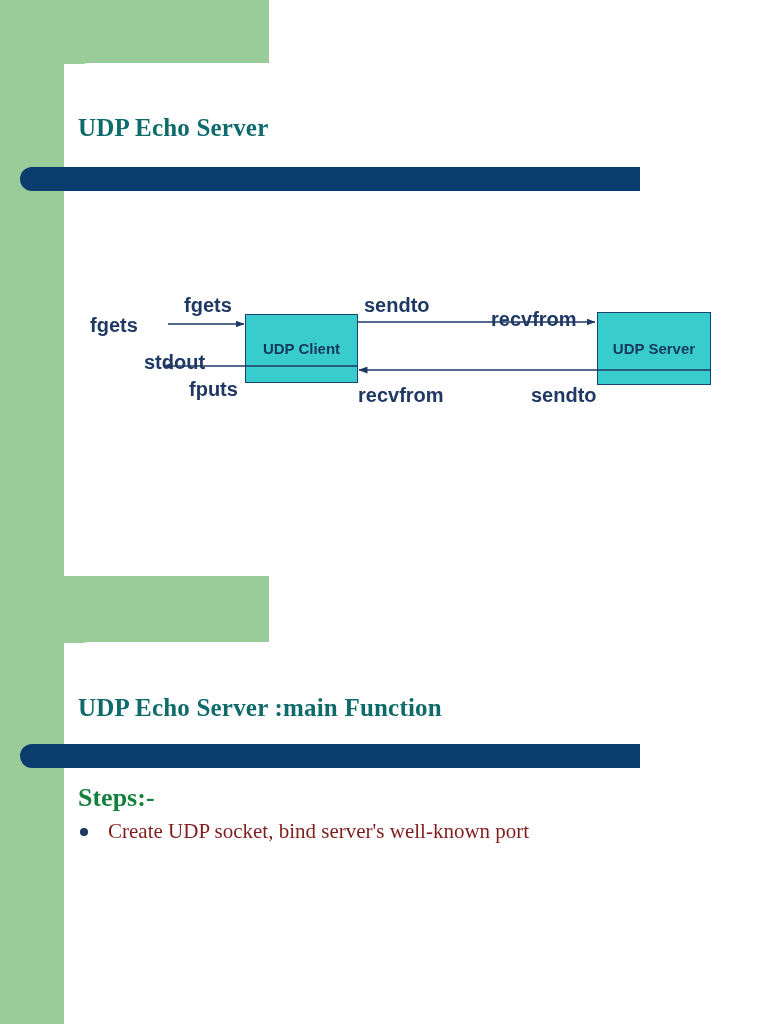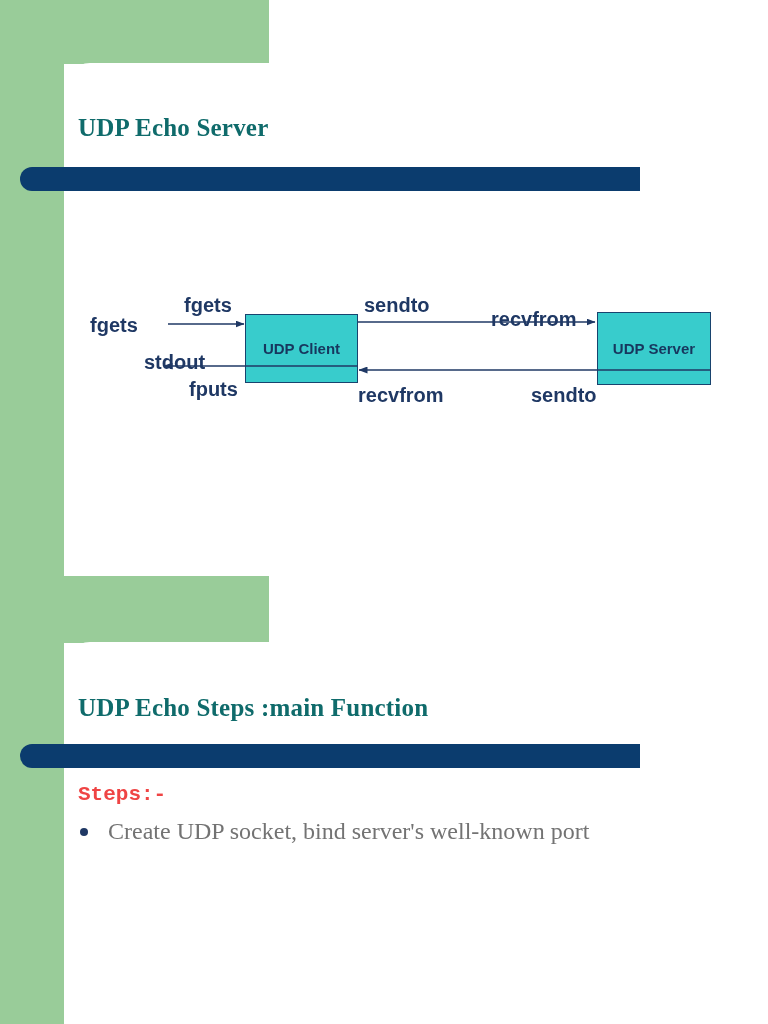--- a/index.html
+++ b/index.html
@@ -108,42 +108,42 @@
     font-family: "Liberation Sans", sans-serif;
     font-weight: bold;
     font-size: 20px;
     color: #1F3864;
     white-space: nowrap;
   }
 
   
   .steps-heading {
     position: absolute;
-    font-family: Liberation Mono, monospace;
-    font-weight: bold;
-    font-size: 21px;
-    color: #ef4444;
+    font-family: Liberation Serif, serif;
+    font-weight: bold;
+    font-size: 26px;
+    color: #15803d;
     white-space: nowrap;
   }
   .bullet-list {
     position: absolute;
     left: 76px;
     top: 816px;
     width: 670px;
     margin: 0;
     padding: 0;
     list-style: none;
   }
   .bullet-item {
     position: relative;
     padding-left: 32px;
     margin-bottom: 7px;
     font-family: "Liberation Serif", serif;
-    font-size: 24px;
-    color: #737373;
+    font-size: 21px;
+    color: #7f1d1d;
     line-height: 30px;
     white-space: nowrap;
   }
   .bullet-dot {
     position: absolute;
     left: 4px;
     top: 12px;
     width: 8px;
     height: 8px;
     border-radius: 50%;
@@ -191,21 +191,21 @@
 
   <div class="diagram-label" style="left:90px; top:314px;">fgets</div>
   <div class="diagram-label" style="left:96px; top:351px;margin-left:48px;">stdout</div>
   <div class="diagram-label" style="left:184px; top:294px;">fgets</div>
   <div class="diagram-label" style="left:178px; top:378px;margin-left:11px;">fputs</div>
   <div class="diagram-label" style="left:364px; top:294px;">sendto</div>
   <div class="diagram-label" style="left:358px; top:384px;">recvfrom</div>
   <div class="diagram-label" style="left:491px; top:308px;">recvfrom</div>
   <div class="diagram-label" style="left:531px; top:384px;">sendto</div>
 
-  <div class="slide-title" style="left:78px; top:694px;">UDP Echo Steps :main Function</div>
+  <div class="slide-title" style="left:78px; top:694px;">UDP Echo Server :main Function</div>
   <div class="title-rule" style="left:20px; top:744px; width:620px;"></div>
 
   <div class="steps-heading" style="left:78px; top:783px;">Steps:-</div>
 
   <ul class="bullet-list">
     <li class="bullet-item">
       <span class="bullet-dot"></span>
       <span>Create UDP socket, bind server's well-known port</span>
     </li>
   </ul>

